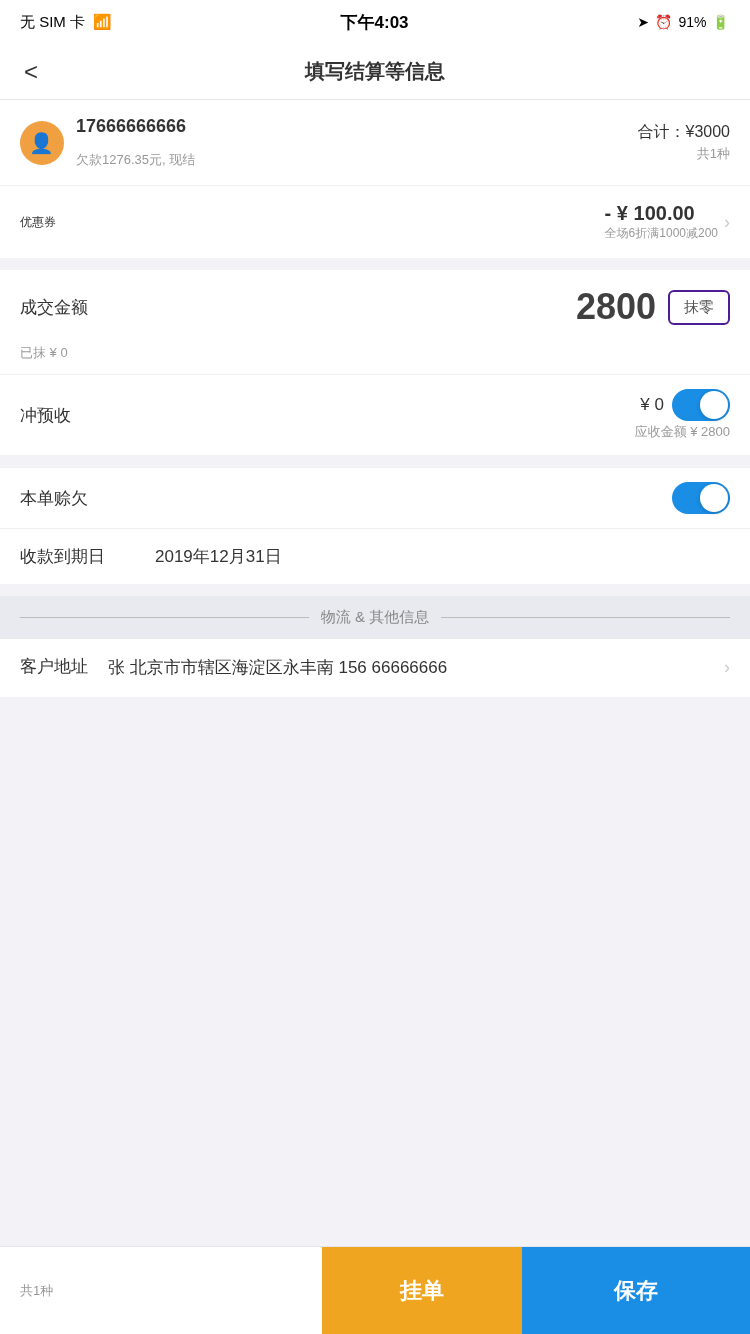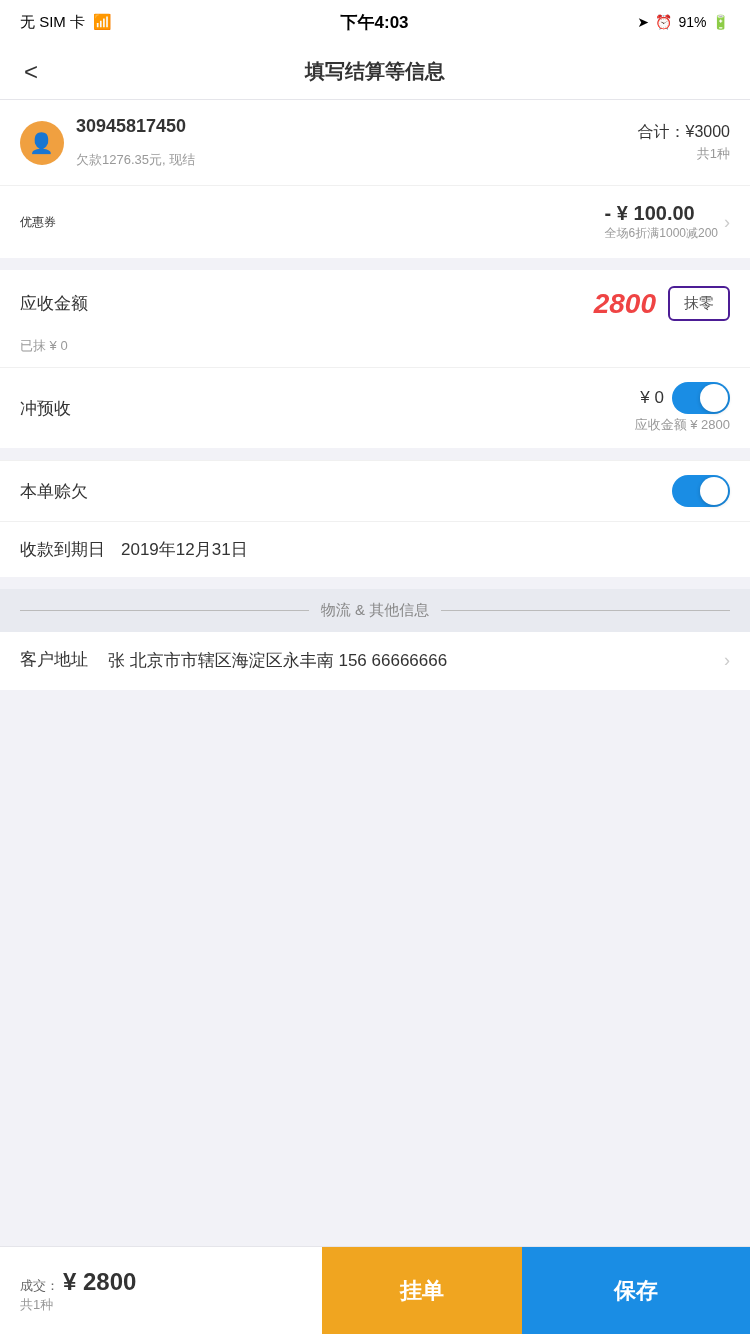--- a/index.html
+++ b/index.html
@@ -153,24 +153,23 @@
     .row-label {
       font-size: 17px;
       color: #333;
     }
     .amount-right {
       display: flex;
       align-items: center;
       gap: 12px;
     }
     .amount-value {
-      font-size: 28px;
+      font-size: 36px;
       font-weight: 700;
-      color: #ef4444;
-      font-style: italic;
+      color: #404040;
     }
     .round-btn {
       border: 2px solid #4c1d95;
       border-radius: 6px;
       padding: 6px 14px;
       font-size: 15px;
       color: #555;
       background: #fff;
       cursor: pointer;
     }
@@ -289,20 +288,21 @@
       gap: 16px;
       border-top: 1px solid #f0f0f0;
     }
     .due-date-label {
       font-size: 17px;
       color: #333;
     }
     .due-date-value {
       font-size: 17px;
       color: #333;
+      margin-left: 34px;
     }
 
     
     .bottom-bar {
       position: fixed;
       bottom: 0;
       left: 0;
       width: 750px;
       height: 88px;
       background: #fff;
@@ -373,21 +373,21 @@
   <div class="nav-back">&lt;</div>
   <div class="nav-title">填写结算等信息</div>
 </div>
 
 <div class="content">
 
   <div class="customer-row">
     <div class="customer-left">
       <div class="avatar">👤</div>
       <div>
-        <div class="customer-name">30945817450</div>
+        <div class="customer-name">17666666666</div>
         <div class="customer-sub">欠款1276.35元, 现结</div>
       </div>
     </div>
     <div class="customer-right">
       <div class="total-label">合计：¥3000</div>
       <div class="total-count">共1种</div>
     </div>
   </div>
 
   <div class="coupon-row">
@@ -397,21 +397,21 @@
         <div class="coupon-amount">- ¥ 100.00</div>
         <div class="coupon-desc">全场6折满1000减200</div>
       </div>
       <div class="chevron-right">›</div>
     </div>
   </div>
 
   <div class="divider-section"></div>
 
   <div class="amount-row">
-    <div class="row-label">应收金额</div>
+    <div class="row-label">成交金额</div>
     <div class="amount-right">
       <div class="amount-value">2800</div>
       <button class="round-btn">抹零</button>
     </div>
   </div>
   <div class="already-rounded">已抹  ¥ 0</div>
 
   <div class="toggle-row">
     <div class="toggle-label">冲预收</div>
     <div class="toggle-right">
@@ -452,21 +452,17 @@
     <div class="address-value">张 北京市市辖区海淀区永丰南 156 66666666</div>
     <div class="address-chevron">›</div>
   </div>
 
   <div class="divider-section" style="height: 160px;"></div>
 
 </div>
 
 <div class="bottom-bar">
   <div class="bottom-summary">
-    <div style="display:flex; align-items:baseline; gap:4px;">
-      <span class="bottom-total">成交：</span>
-      <span class="bottom-amount">¥ 2800</span>
-    </div>
     <div class="bottom-count">共1种</div>
   </div>
   <div class="btn-hold">挂单</div>
   <div class="btn-save">保存</div>
 </div>
 
 </body></html>

